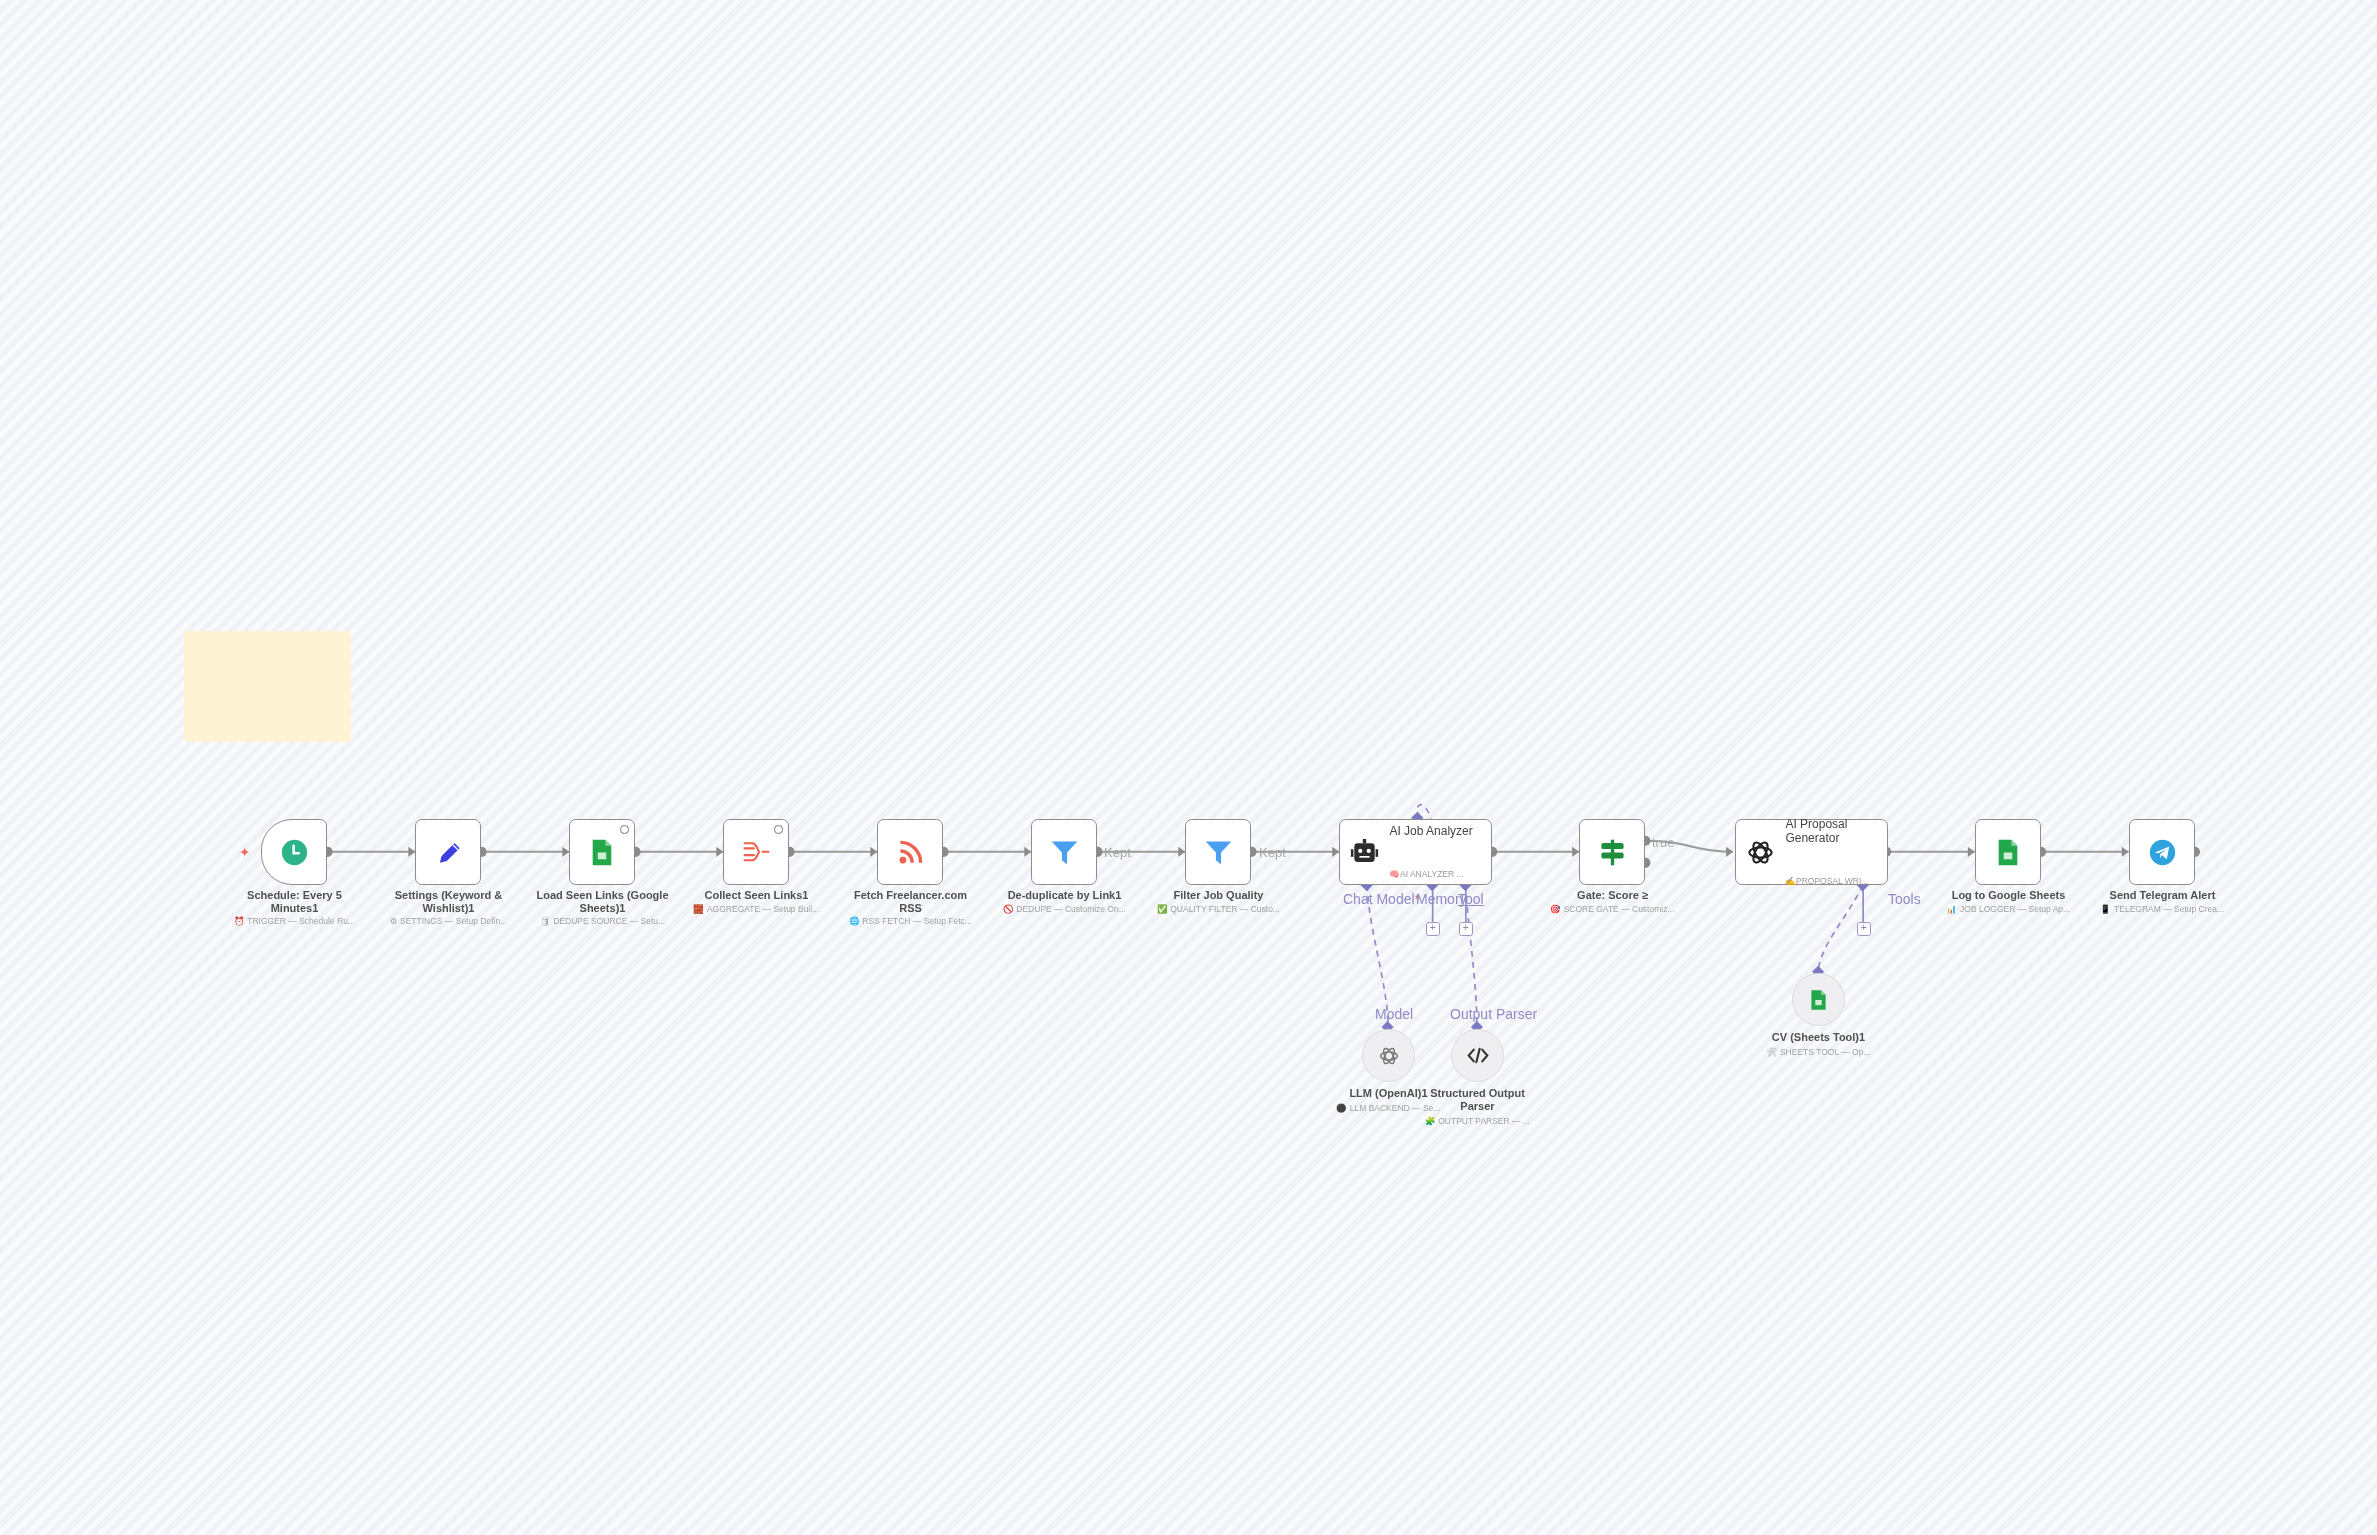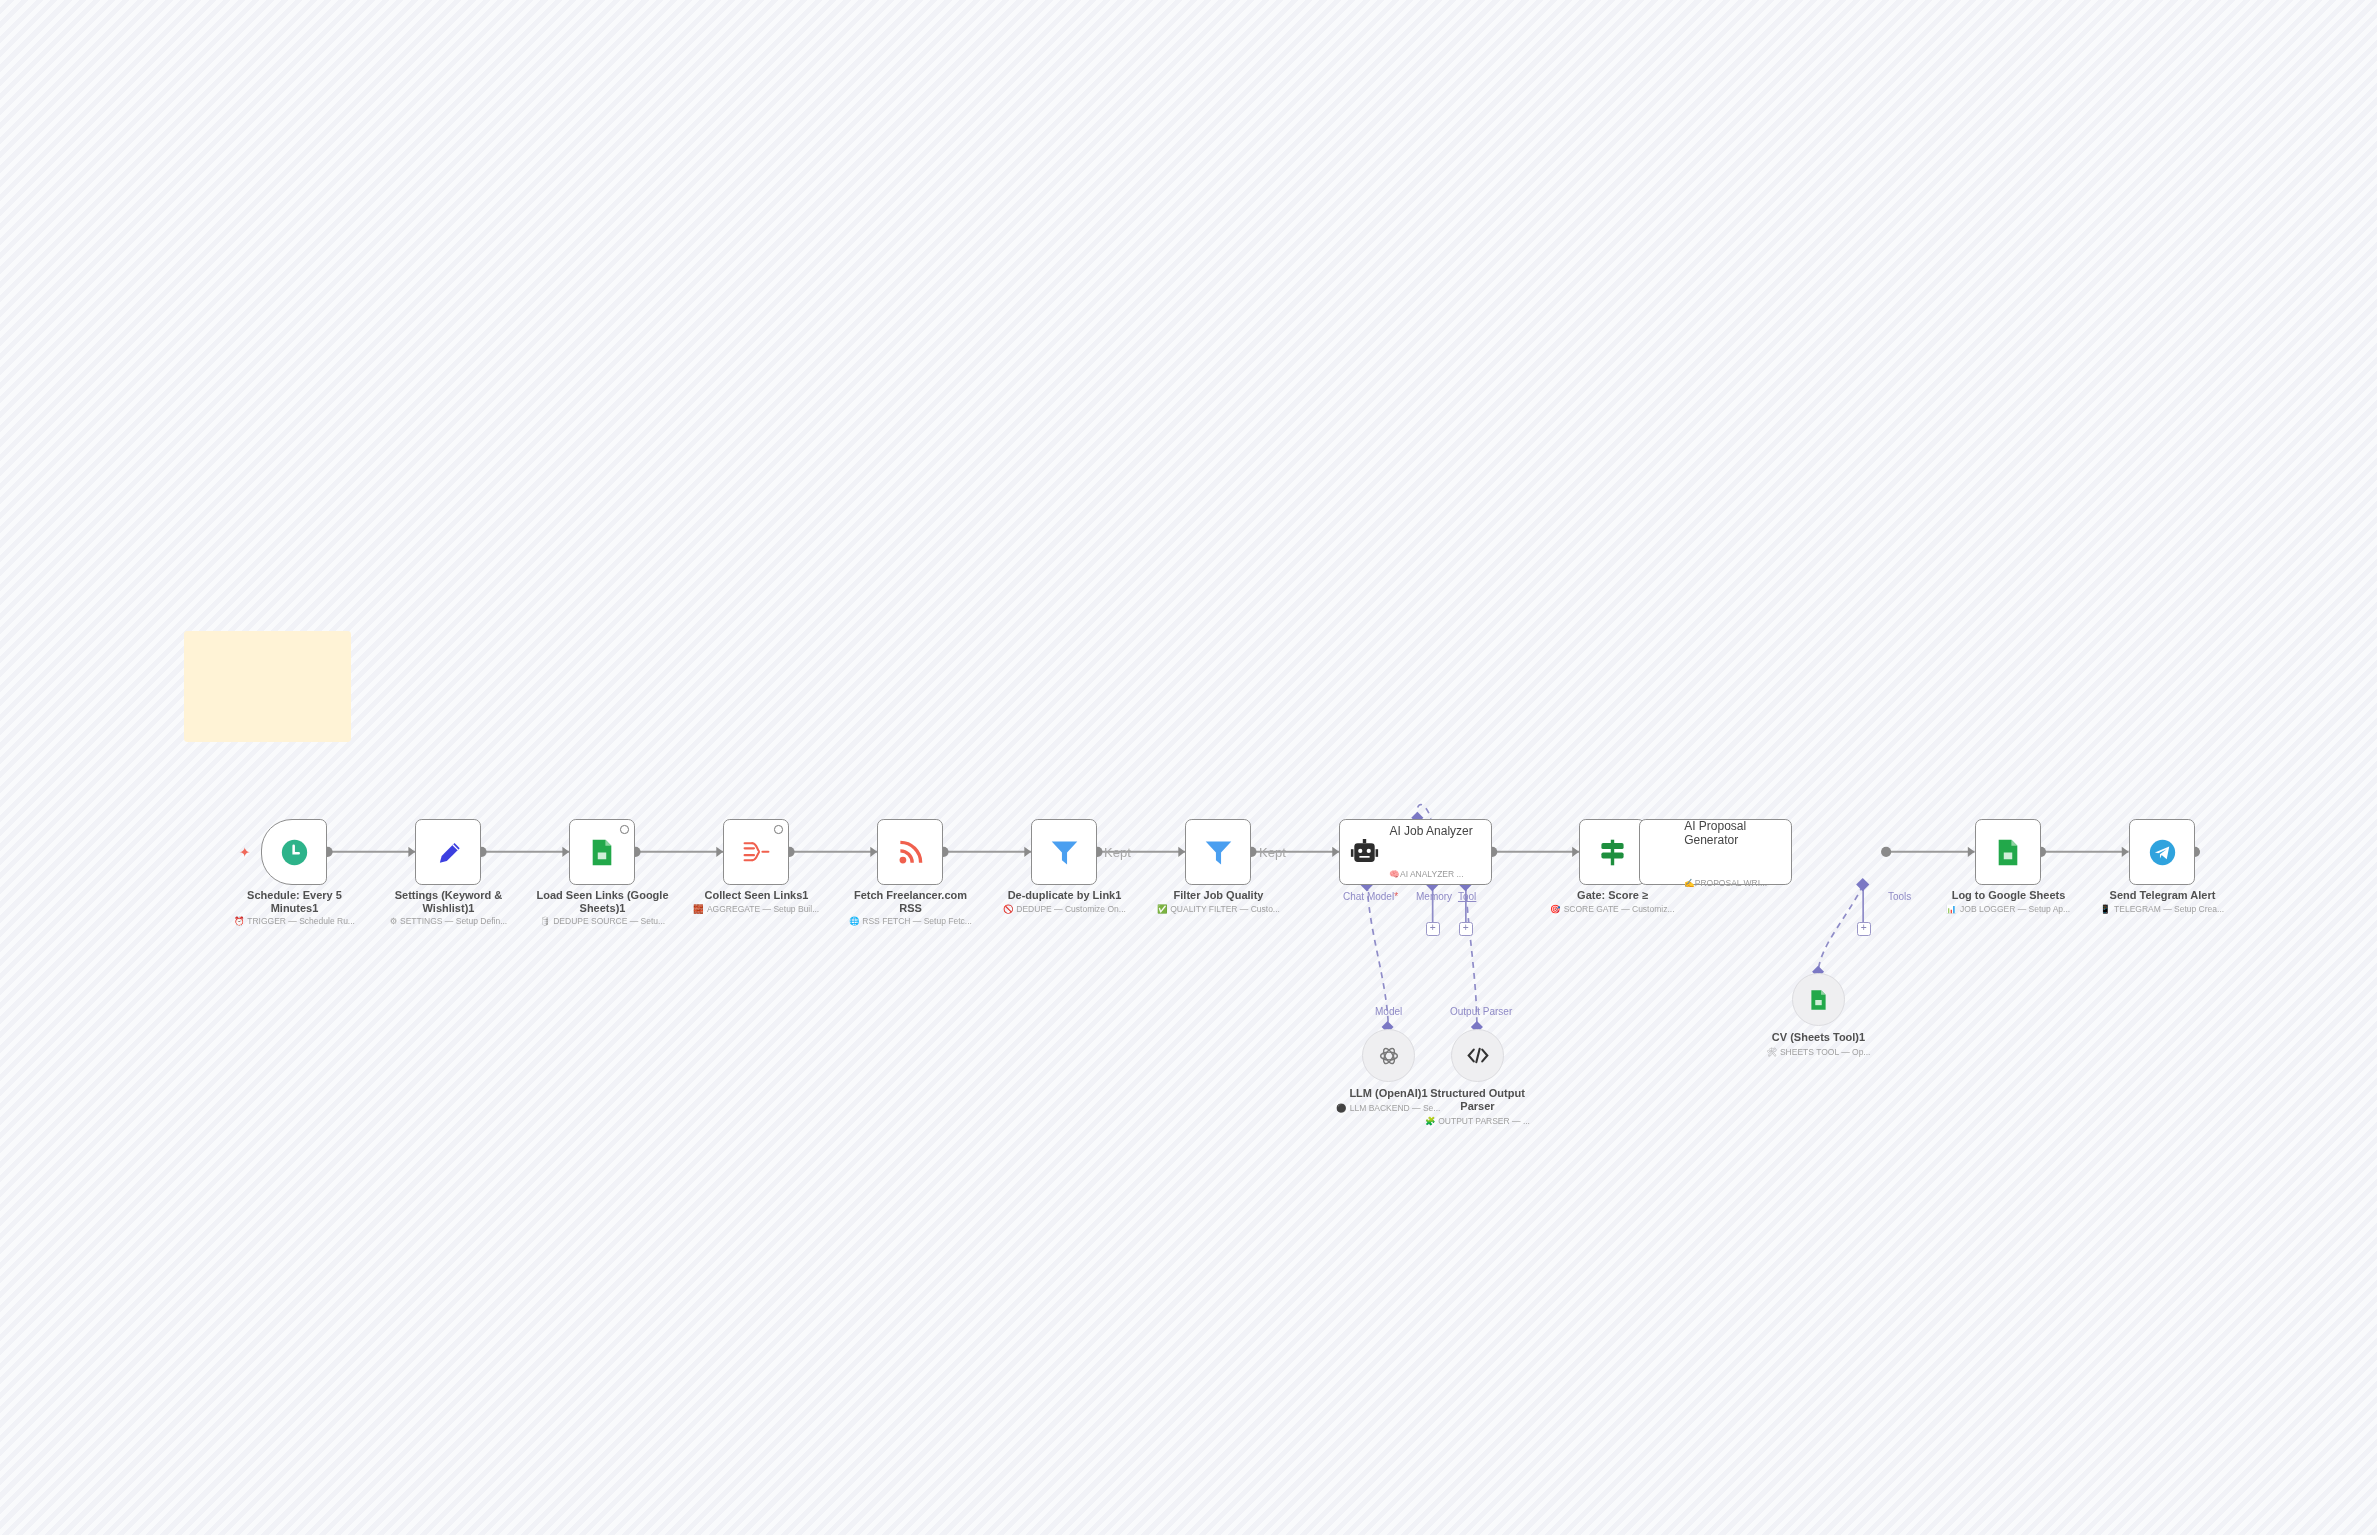--- a/index.html
+++ b/index.html
@@ -36,21 +36,21 @@
   }
   .label {
     position:absolute; width:145px; text-align:center; font-size:11px; font-weight:bold;
     color:#505050; line-height:12.8px;
   }
   .sublabel {
     position:absolute; width:145px; text-align:center; font-size:8.5px; color:#a0a0a0;
     white-space:nowrap; overflow:hidden;
   }
   .sublabel .emoji { font-size:8.5px; margin-right:2.6px; }
-  .port-label { position:absolute; font-size:10px; color:#8f8ac6; white-space:nowrap; }
+  .port-label { position:absolute; font-size:14px; color:#8f8ac6; white-space:nowrap; }
   .port-label.req::after { content:"*"; color:#e05a5a; }
   .edge-label { position:absolute; font-size:13px; color:#a6a6a6; }
   .add-btn {
     position:absolute; width:13.6px; height:13.6px; border:1.3px solid #9a97c7; border-radius:2.6px;
     background:#fff; box-sizing:border-box; font-size:10.2px; line-height:10.2px; text-align:center; color:#8a87b8;
   }
   .trigger-mark { position:absolute; left:239px; top:844px; color:#f0685a; font-size:13.6px; }
 </style>
 </head>
 <body>
@@ -224,21 +224,21 @@
     <svg width="29" height="29" viewBox="0 0 34 34">
       <rect x="15" y="2" width="4" height="30" fill="#1e8f3e"></rect>
       <rect x="4" y="6" width="26" height="7" rx="2" fill="#1e8f3e"></rect>
       <rect x="4" y="17" width="26" height="7" rx="2" fill="#1e8f3e"></rect>
     </svg>
   </div>
   <span class="edge-label" style="left:1652px; top:835px;">true</span>
   <div class="label" style="left:1540px; top:889px;">Gate: Score ≥</div>
   <div class="sublabel" style="left:1540px; top:904px;"><span class="emoji">🎯</span><span>SCORE GATE — Customiz...</span></div>
 
-  <div class="node wide" style="left:1639px;flex-direction:column;">
+  <div class="node wide" style="left:1735px;">
     <svg width="29" height="29" viewBox="0 0 34 34">
       <g stroke="#222" stroke-width="2.4" fill="none">
         <ellipse cx="17" cy="17" rx="13" ry="6" transform="rotate(0 17 17)"></ellipse>
         <ellipse cx="17" cy="17" rx="13" ry="6" transform="rotate(60 17 17)"></ellipse>
         <ellipse cx="17" cy="17" rx="13" ry="6" transform="rotate(120 17 17)"></ellipse>
       </g>
     </svg>
     <div class="wide-text">
       <span class="wide-title"><span>AI Proposal</span><br><span>Generator</span></span>
       <span class="wide-sub"><span class="emoji">✍</span><span>PROPOSAL WRI...</span></span>

